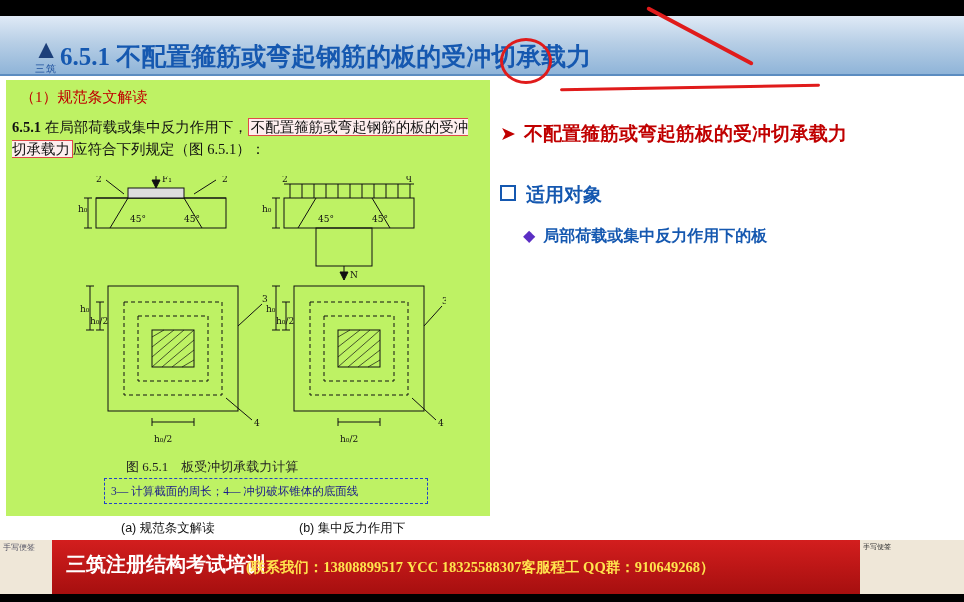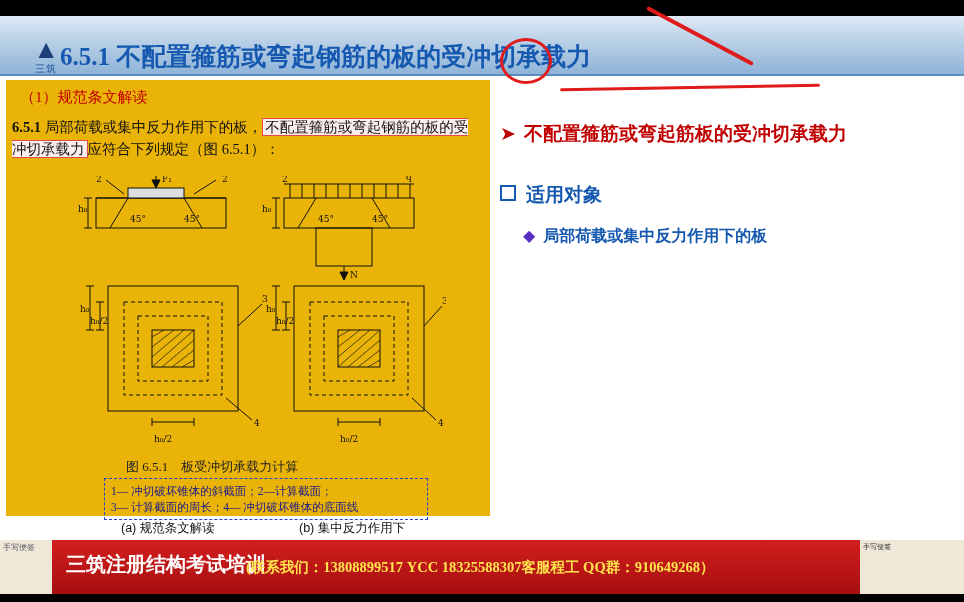--- a/index.html
+++ b/index.html
@@ -18,21 +18,21 @@
   .logo .mark{font-size:26px;color:#1c3f7a;line-height:26px;}
   .logo .txt{font-size:10px;color:#1c4f9c;letter-spacing:1px;text-align:center;}
   .header-title{position:absolute;left:60px;top:24px;font-size:25px;color:#1558b0;
       font-family:"Liberation Serif","DejaVu Serif",serif;font-weight:bold;white-space:nowrap;}
 
   
   .ink-ellipse{position:absolute;border:3px solid #e01b1b;border-radius:50%;}
   .ink-line{position:absolute;background:#e01b1b;height:3px;border-radius:2px;}
 
   
-  .left{position:absolute;left:6px;top:80px;width:484px;height:436px;background:#eab308;}
+  .left{position:absolute;left:6px;top:80px;width:484px;height:436px;background:#bef264;}
   .sec1{position:absolute;left:14px;top:8px;font-size:15px;color:#c00000;
       font-family:"Liberation Serif","DejaVu Serif",serif;}
   .clause{position:absolute;left:6px;top:36px;width:470px;font-size:14.5px;color:#111;
       line-height:22px;font-family:"Liberation Serif","DejaVu Serif",serif;}
   .boxred{border:1px solid #e04a4a;background:#fdeeee;padding:0 2px;}
 
   
   .figure{position:absolute;left:60px;top:96px;width:380px;height:330px;}
   .figcap{position:absolute;left:120px;top:378px;font-size:13px;color:#222;
       font-family:"Liberation Serif","DejaVu Serif",serif;text-align:right;}
@@ -83,21 +83,21 @@
     <div class="ink-line" style="left:560px;top:70px;width:260px;transform:rotate(-1deg);"></div>
     <div class="ink-line" style="left:640px;top:18px;width:120px;transform:rotate(28deg);height:4px;"></div>
   </div>
 
   <div class="left">
 
     <div class="sec1">（1）规范条文解读</div>
 
     <div class="clause">
       <b>6.5.1</b>
-      <span>局部荷载或集中反力作用下的板，</span><span class="boxred">不配置箍筋或弯起钢筋的板的受冲切承载力</span><span>应符合下列规定（图 6.5.1）：</span>
+      <span>在局部荷载或集中反力作用下，</span><span class="boxred">不配置箍筋或弯起钢筋的板的受冲切承载力</span><span>应符合下列规定（图 6.5.1）：</span>
     </div>
 
     <div class="figure">
       <svg width="380" height="330" viewBox="0 0 380 330">
         <g stroke="#111" fill="none" stroke-width="1">
 
           <rect x="30" y="22" width="130" height="30"></rect>
           <line x1="30" y1="22" x2="160" y2="22"></line>
           <line x1="62" y1="22" x2="44" y2="52"></line>
           <line x1="118" y1="22" x2="136" y2="52"></line>
@@ -209,21 +209,20 @@
           <text x="274" y="266">h₀/2</text>
         </g>
       </svg>
       <div class="subcapA">(a) 规范条文解读</div>
       <div class="subcapB">(b) 集中反力作用下</div>
     </div>
 
     <div class="figcap">图 6.5.1　板受冲切承载力计算</div>
 
     <div class="legend">
-      <div>1— 冲切破坏锥体的斜截面；2—计算截面；</div>
       <div>3— 计算截面的周长；4— 冲切破坏锥体的底面线</div>
     </div>
   </div>
 
   <div class="right">
     <div class="r1">
       <span class="arrow">➤</span><span>不配置箍筋或弯起筋板的受冲切承载力</span>
     </div>
     <div class="r2">
       <span class="sq"></span><span>适用对象</span>

